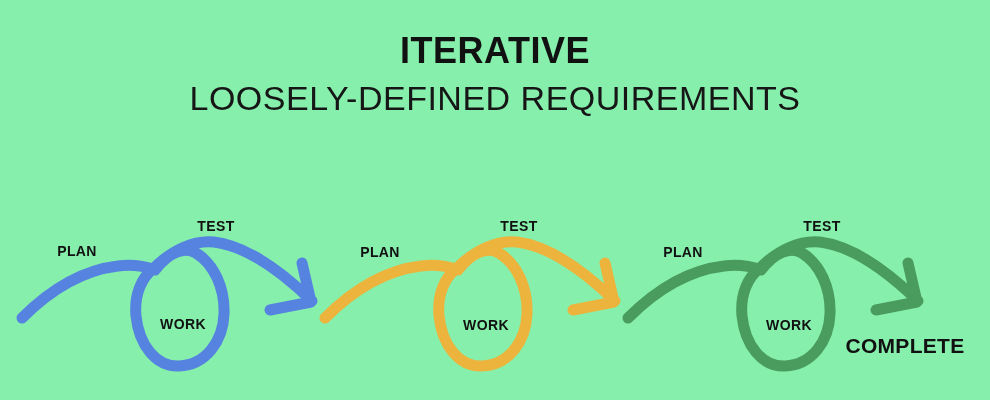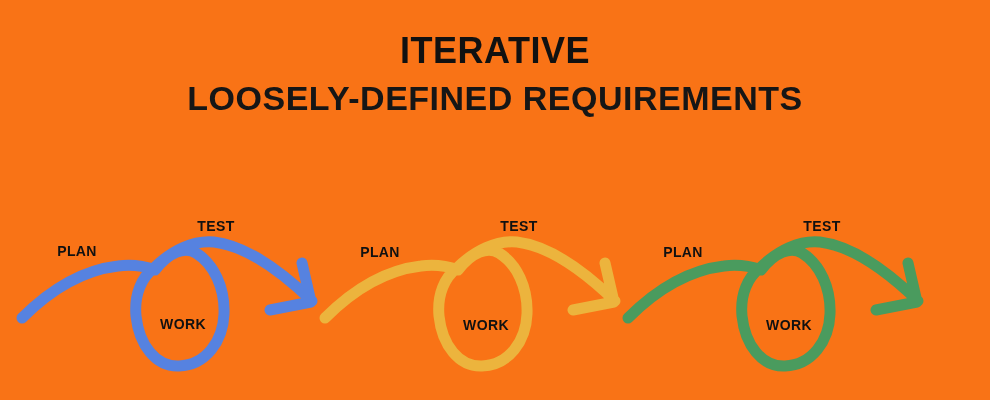--- a/index.html
+++ b/index.html
@@ -5,21 +5,21 @@
   html, body {
     margin: 0;
     padding: 0;
     background: #ffffff;
     font-family: "Liberation Sans", "DejaVu Sans", sans-serif;
   }
   .stage {
     position: relative;
     width: 990px;
     height: 400px;
-    background: #f97316;
+    background: #86efac;
     overflow: hidden;
   }
   .title {
     position: absolute;
     left: 0;
     top: 33px;
     width: 990px;
     text-align: center;
     font-size: 36px;
     font-weight: 800;
@@ -27,21 +27,21 @@
     color: #111111;
     line-height: 1;
   }
   .subtitle {
     position: absolute;
     left: 0;
     top: 81px;
     width: 990px;
     text-align: center;
     font-size: 34px;
-    font-weight: 700;
+    font-weight: 400;
     letter-spacing: 0.5px;
     color: #161616;
     line-height: 1;
   }
   .diagram-svg {
     position: absolute;
     left: 0;
     top: 0;
   }
   .lbl {
@@ -121,14 +121,15 @@
   <div class="lbl" style="left:183px; top:324px">WORK</div>
 
   <div class="lbl" style="left:380px; top:252px">PLAN</div>
   <div class="lbl" style="left:519px; top:226px">TEST</div>
   <div class="lbl" style="left:486px; top:325px">WORK</div>
 
   <div class="lbl" style="left:683px; top:252px">PLAN</div>
   <div class="lbl" style="left:822px; top:226px">TEST</div>
   <div class="lbl" style="left:789px; top:325px">WORK</div>
 
+  <div class="lbl complete" style="left:905px; top:345px">COMPLETE</div>
 
 </div>
 
 </body></html>

